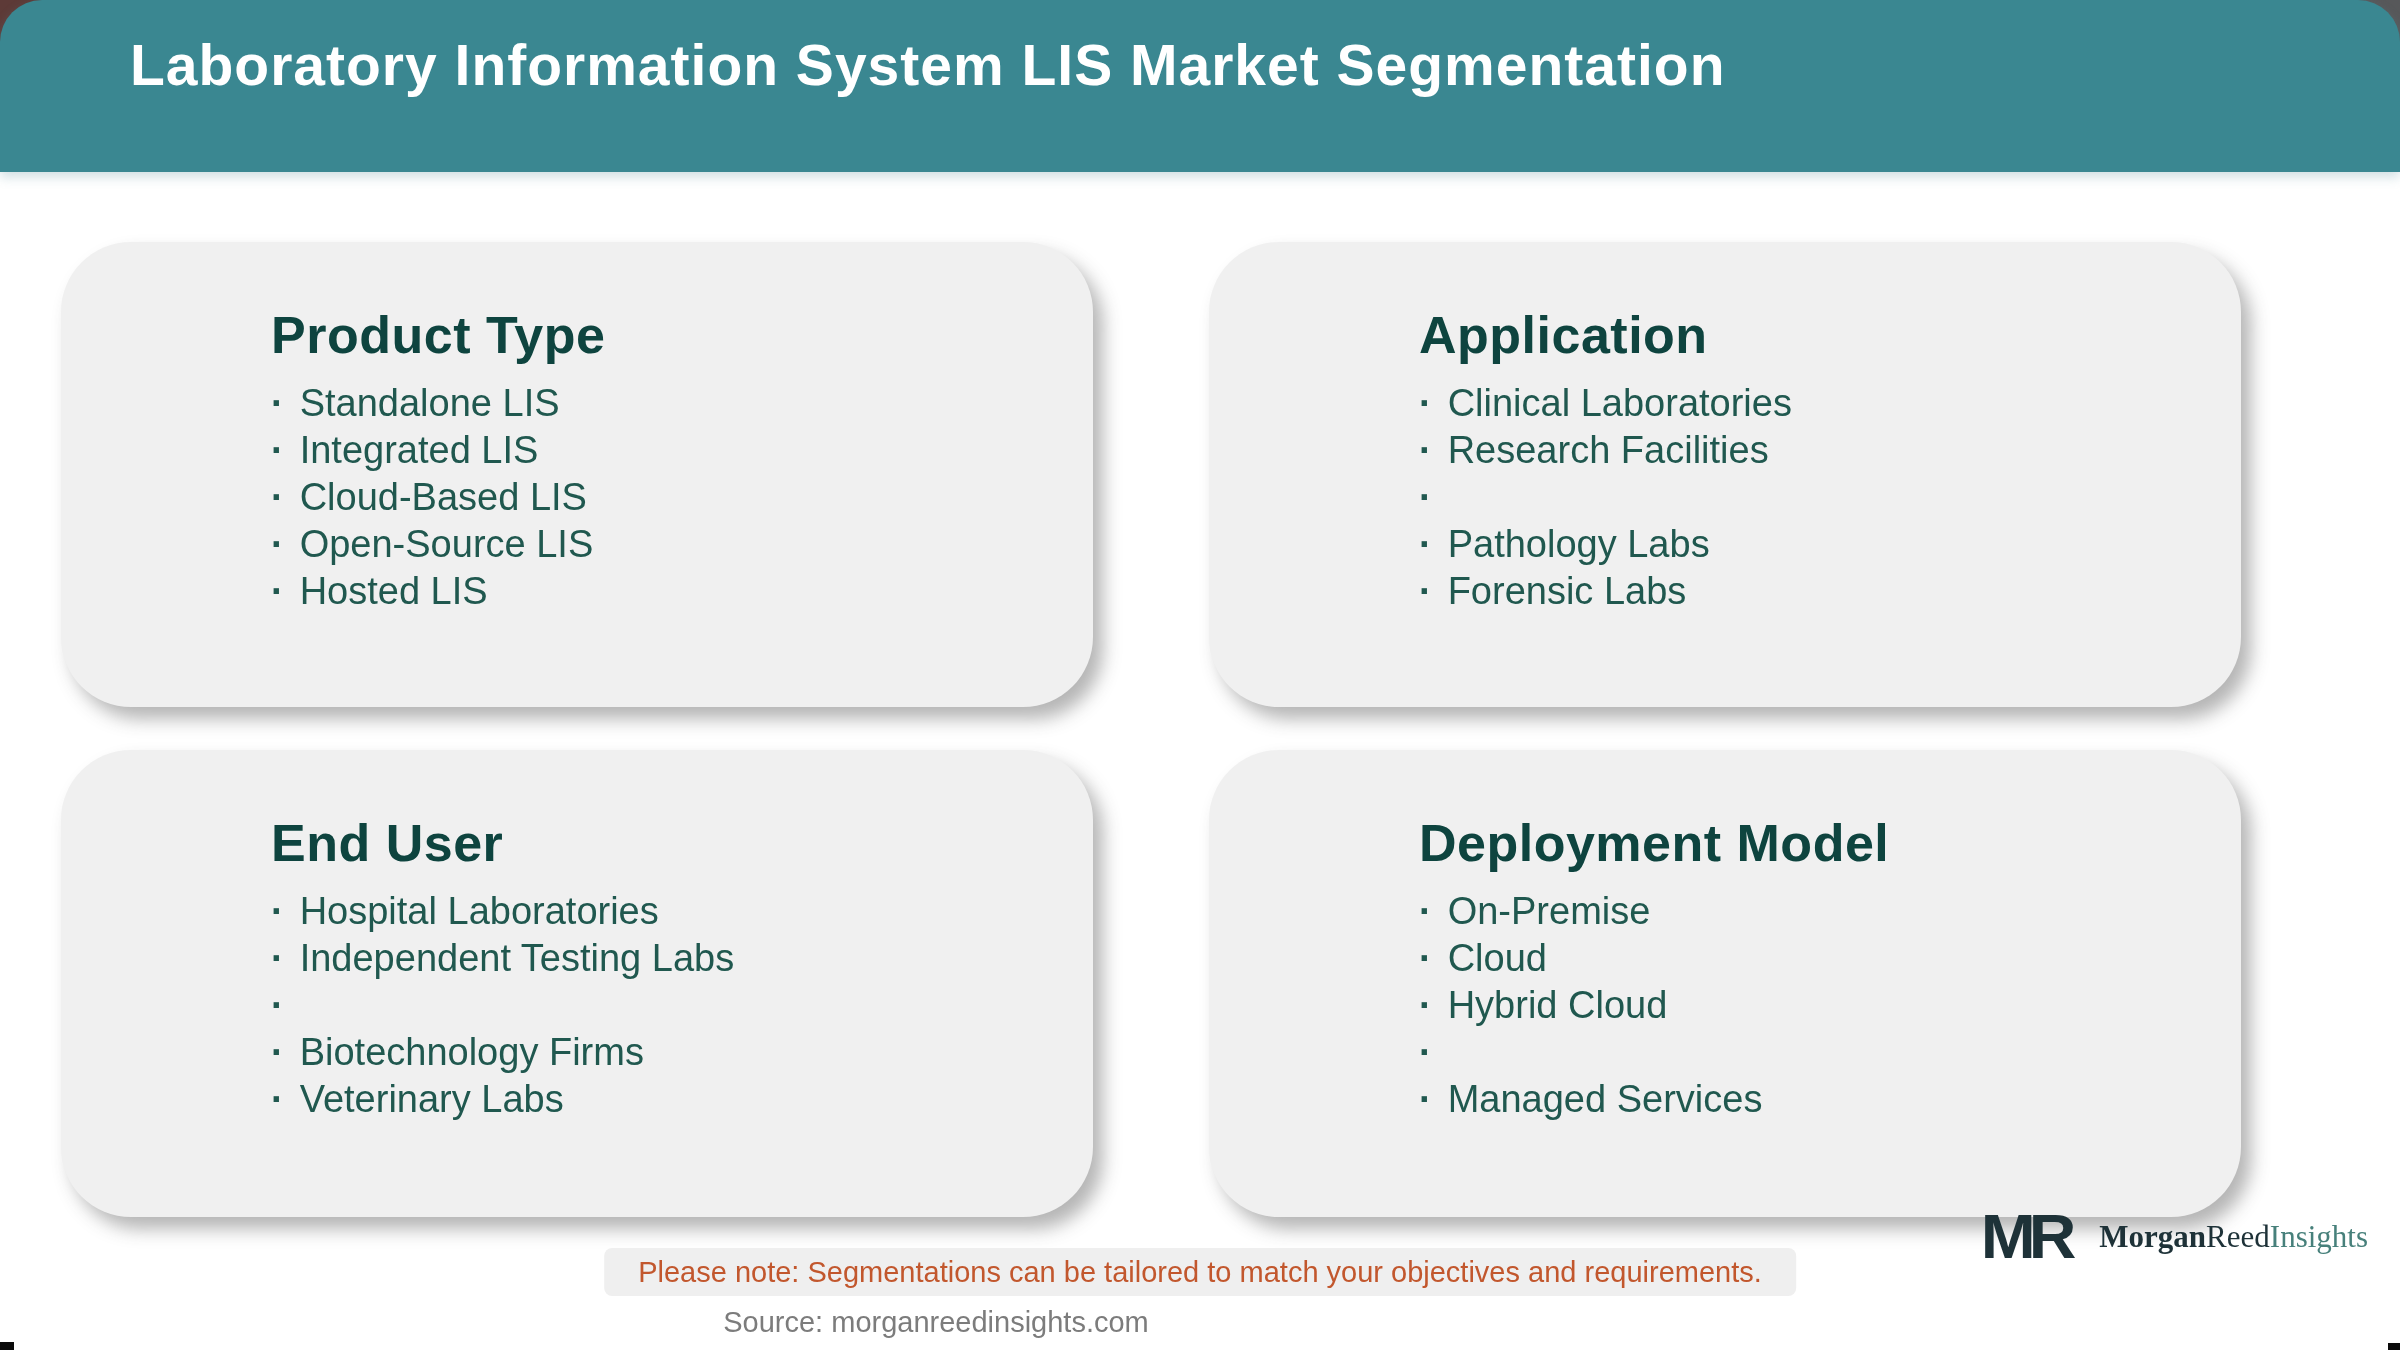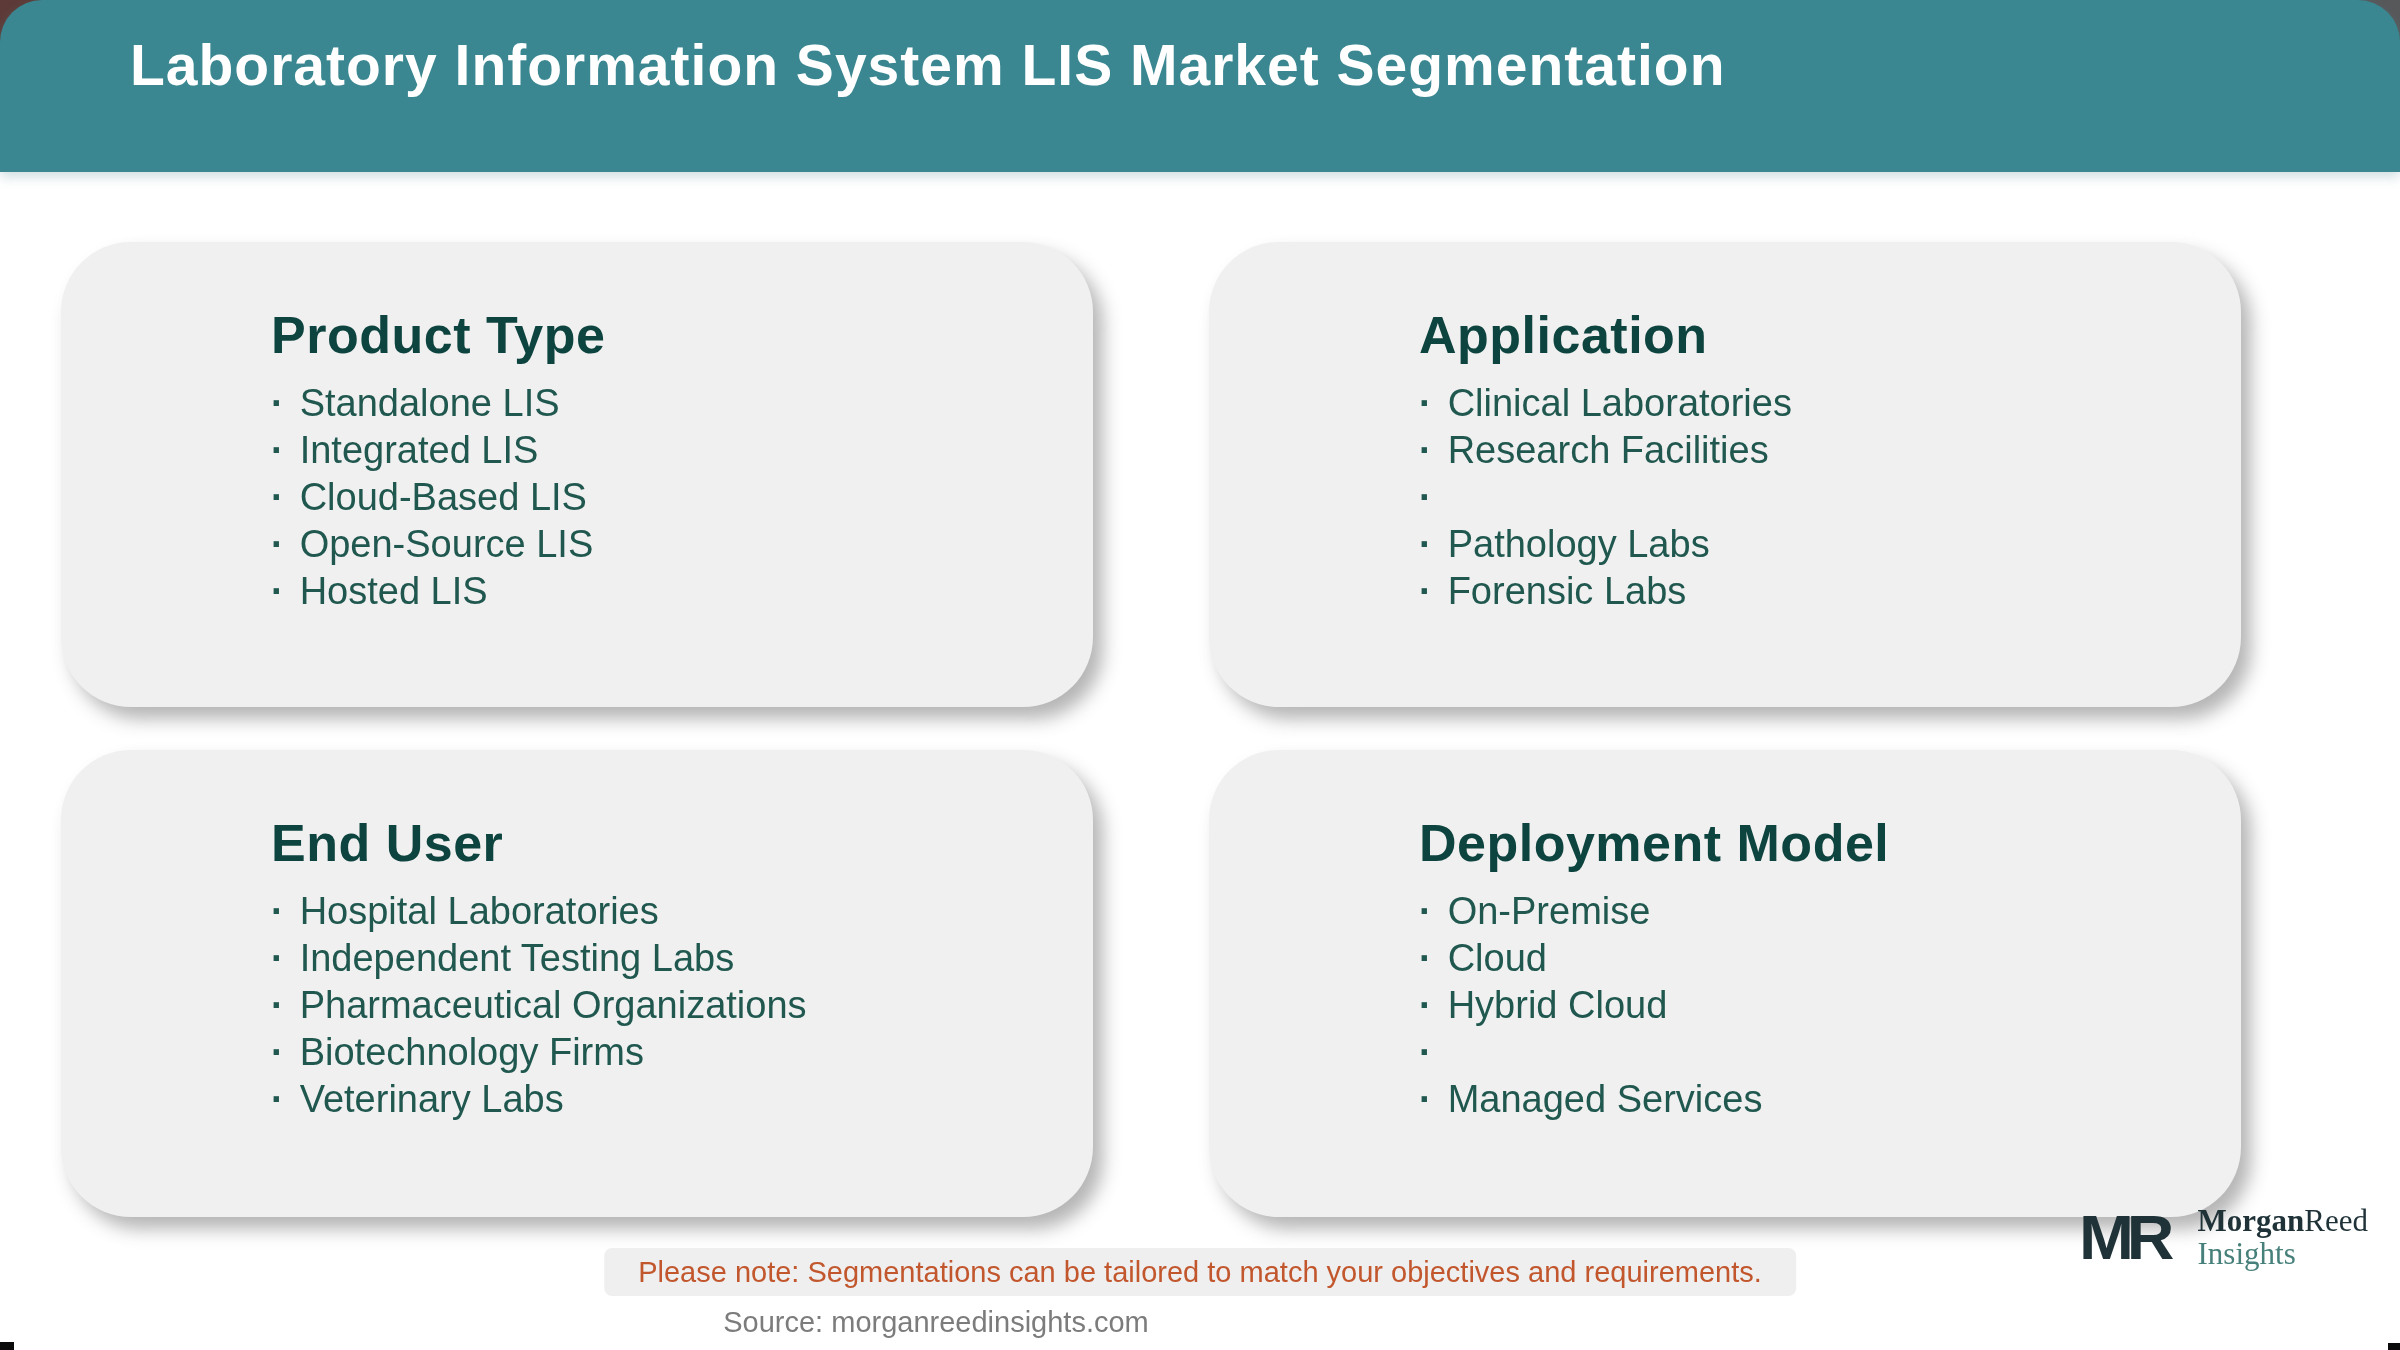--- a/index.html
+++ b/index.html
@@ -90,21 +90,21 @@
     margin-top:16px;
   }
   .logo .monogram{
     font-size:66px;line-height:64px;font-weight:bold;
     letter-spacing:-7px;
     color:var(--logo_dark);
     transform:scaleY(0.95);
     padding-right:6px;
   }
   .logo .logo-text{
-    display:flex;flex-direction:column;
+    display:flex;flex-direction:row;
     font-family:"Liberation Serif","DejaVu Serif",serif;
   }
   .logo .logo-name{font-size:31px;line-height:33px;color:var(--logo_dark);white-space:nowrap;}
   .logo .logo-name .bold{font-weight:bold;}
   .logo .logo-sub{font-size:31px;line-height:33px;color:var(--logo_teal);}
 </style>
 </head>
 <body>
 
 <div id="canvas">
@@ -175,21 +175,20 @@
         <li>
           <span class="bullet">·</span>
           <span>Hospital Laboratories</span>
         </li>
         <li>
           <span class="bullet">·</span>
           <span>Independent Testing Labs</span>
         </li>
         <li>
           <span class="bullet">·</span>
-          <span>Pharmaceutical Organizations</span>
         </li>
         <li>
           <span class="bullet">·</span>
           <span>Biotechnology Firms</span>
         </li>
         <li>
           <span class="bullet">·</span>
           <span>Veterinary Labs</span>
         </li>
       </ul>

